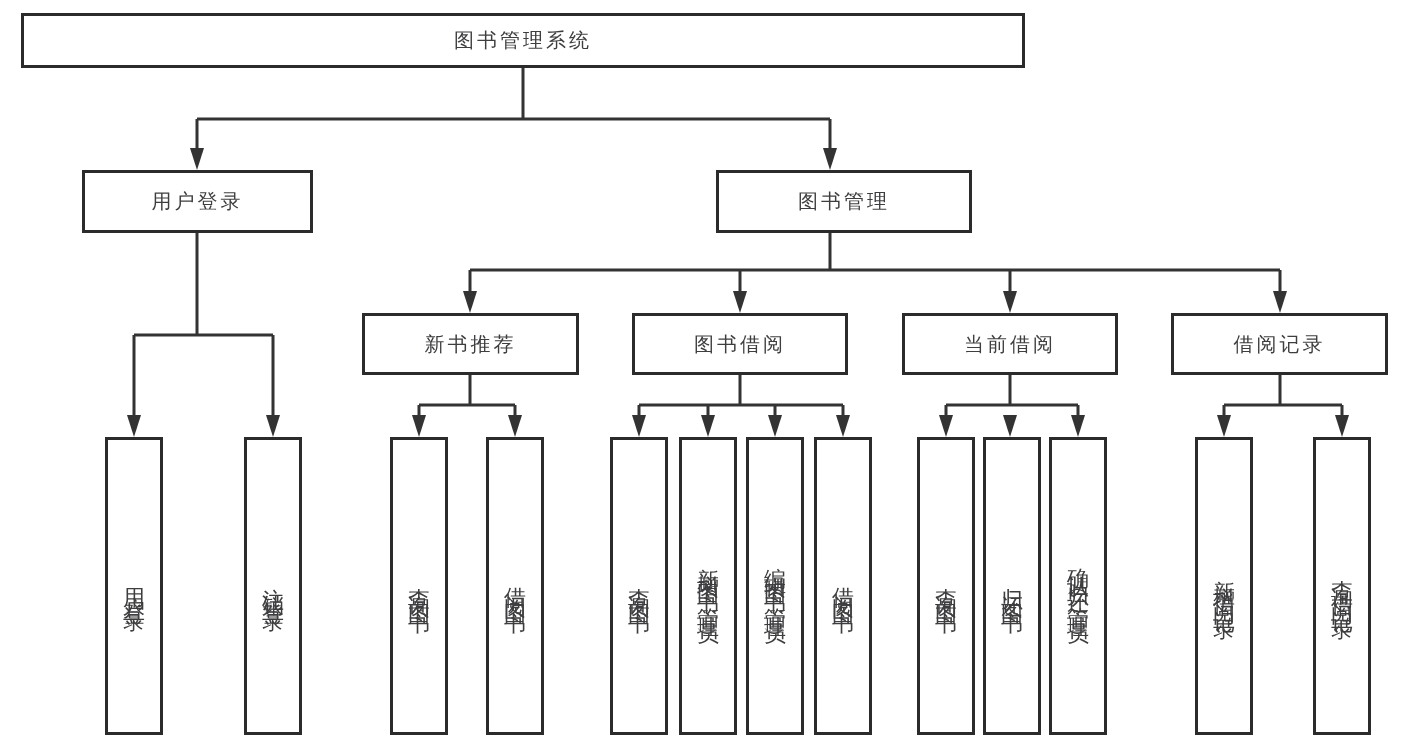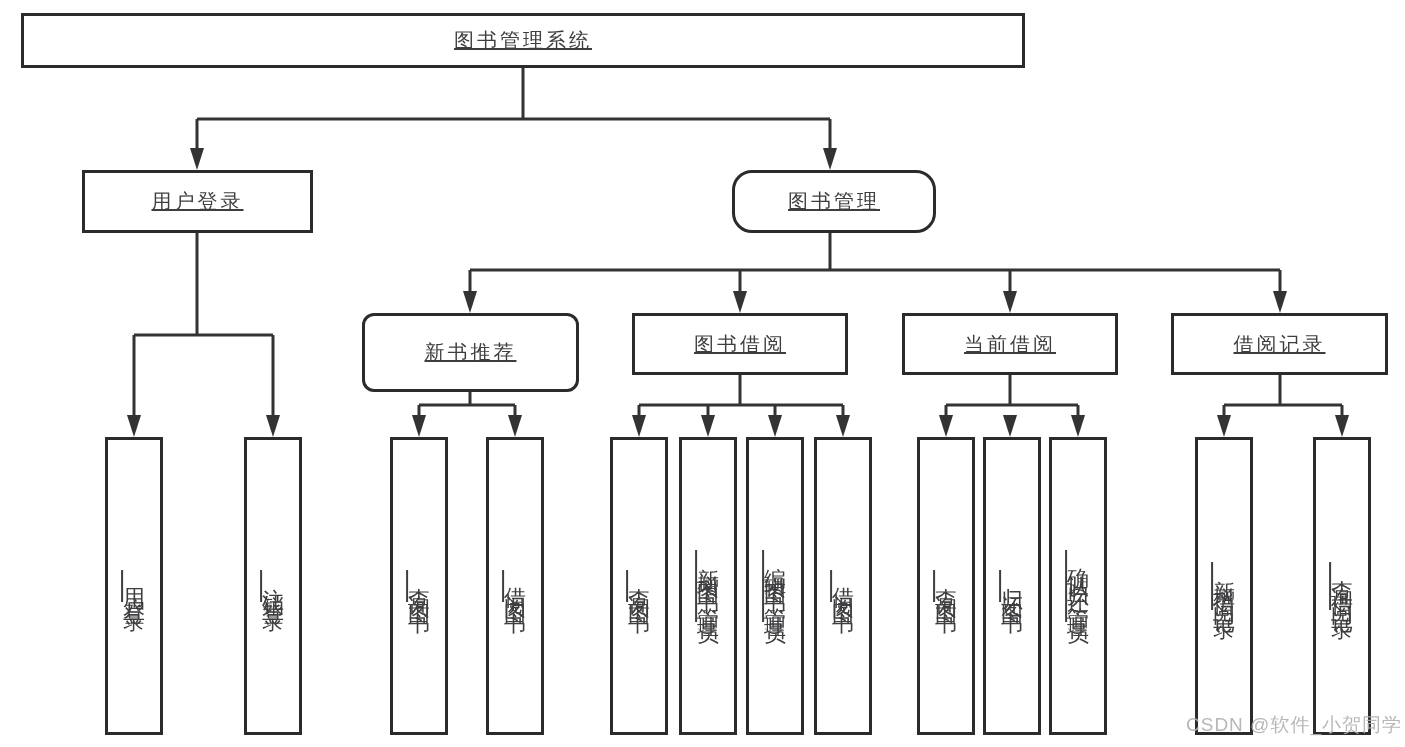--- a/index.html
+++ b/index.html
@@ -20,21 +20,20 @@
   .connectors{position:absolute;left:0;top:0;width:1405px;height:747px;}
   .cline{fill:none;stroke:var(--line);stroke-width:3;}
   .arrow{fill:var(--line);stroke:none;}
   .box{
     position:absolute;
     box-sizing:border-box;
     border:3px solid var(--border);
     background:#fff;
     display:flex;align-items:center;justify-content:center;
     color:var(--text);
-    text-decoration:underline;
   }
   .hdr{font-size:20px;letter-spacing:3px;font-weight:500;}
   .leaf span{
     writing-mode:vertical-rl;
     text-orientation:mixed;
     font-size:22px;
     letter-spacing:8px;
     line-height:1.1;
     white-space:nowrap;
   }
@@ -87,25 +86,25 @@
     </g>
   </svg>
 
   <div class="box hdr" style="left:21px;top:13px;width:1004px;height:55px;">
     <span>图书管理系统</span>
   </div>
 
   <div class="box hdr" style="left:82px;top:170px;width:231px;height:63px;">
     <span>用户登录</span>
   </div>
-  <div class="box hdr" style="left:732px;top:170px;width:204px;height:63px;border-radius:20px;">
+  <div class="box hdr" style="left:716px;top:170px;width:256px;height:63px;">
     <span>图书管理</span>
   </div>
 
-  <div class="box hdr" style="left:362px;top:313px;width:217px;height:79px;border-radius:12px;">
+  <div class="box hdr" style="left:362px;top:313px;width:217px;height:62px;">
     <span>新书推荐</span>
   </div>
   <div class="box hdr" style="left:902px;top:313px;width:216px;height:62px;">
     <span>当前借阅</span>
   </div>
   <div class="box hdr" style="left:632px;top:313px;width:216px;height:62px;">
     <span>图书借阅</span>
   </div>
   <div class="box hdr" style="left:1171px;top:313px;width:217px;height:62px;">
     <span>借阅记录</span>
@@ -148,15 +147,14 @@
     <span>确认归还（管理员）</span>
   </div>
 
   <div class="box leaf" style="left:1195px;top:437px;width:58px;height:298px;">
     <span>新增借阅记录</span>
   </div>
   <div class="box leaf" style="left:1313px;top:437px;width:58px;height:298px;">
     <span>查询借阅记录</span>
   </div>
 
-  <div class="watermark">CSDN @软件_小贺同学</div>
 
 </div>
 
 </body></html>

